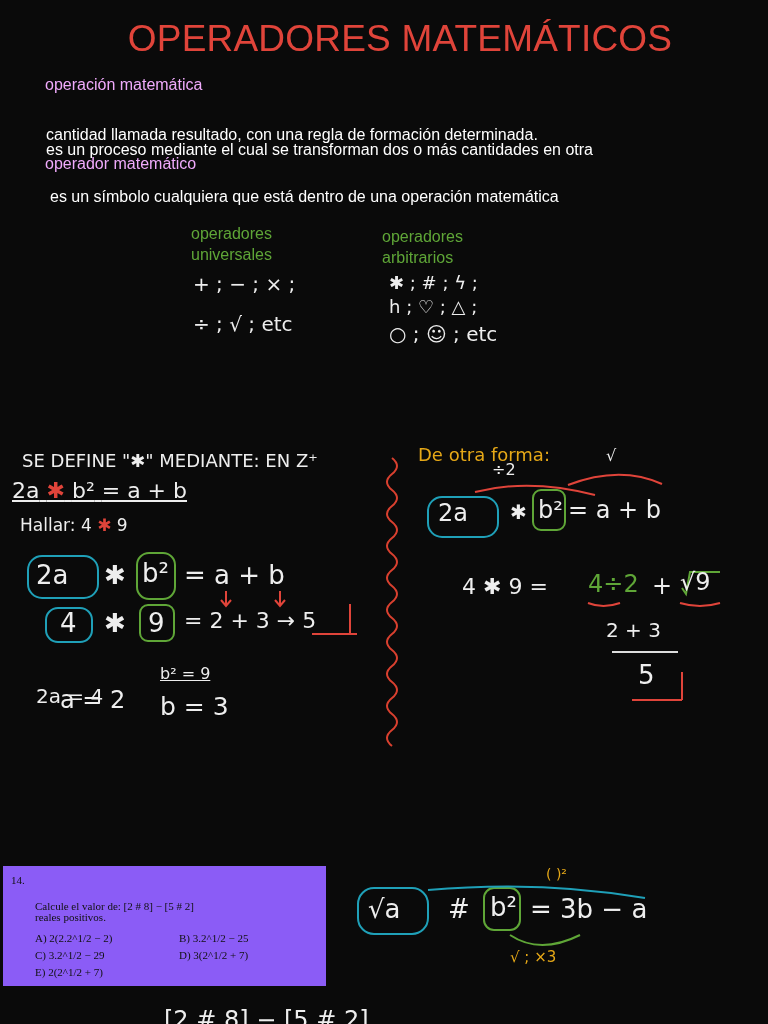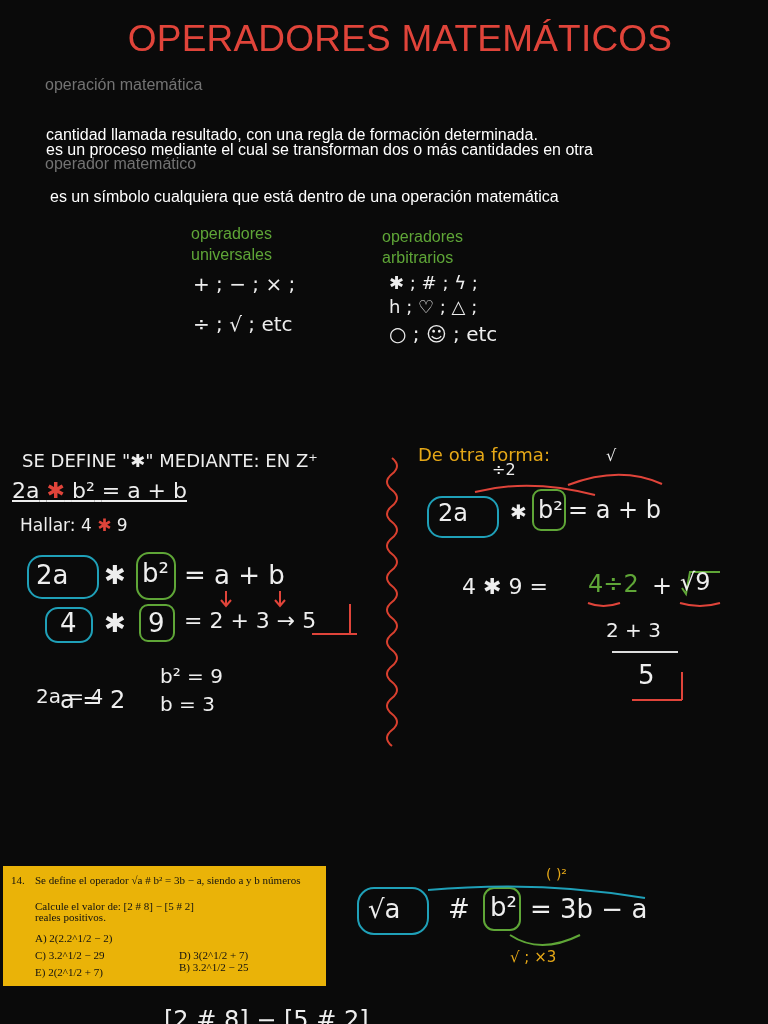--- a/index.html
+++ b/index.html
@@ -1,25 +1,25 @@
 <!DOCTYPE html>
 <html><head>
 <meta charset="utf-8">
 <style>
   html, body { margin:0; padding:0; }
   body { width:768px; height:1024px; background:#0a0a0a; position:relative; overflow:hidden;
          font-family:"Liberation Sans", sans-serif; color:#fff; }
   .abs { position:absolute; }
   .title { left:0; width:800px; top:18px; text-align:center; font-size:37px; color:#e0443a; letter-spacing:0.2px; }
-  .heading { font-size:16px; color:#737373; }
+  .heading { font-size:16px; color:#f0abfc; }
   .body-text { font-size:16px; color:#fff; line-height:21px; }
   .green { font-size:16px; color:#5fa637; line-height:21px; }
   .hand { font-family:"DejaVu Sans", sans-serif; color:#eee; }
   svg { position:absolute; left:0; top:0; }
-  .problem-card { left:3px; top:866px; width:323px; height:120px; background:#eab308; color:#111;
+  .problem-card { left:3px; top:866px; width:323px; height:120px; background:#8b5cf6; color:#111;
                   font-family:"Liberation Serif", serif; font-size:11px; line-height:13px; box-sizing:border-box; padding:8px 6px 0 8px; }
   .problem-card .row { position:absolute; }
 </style>
 </head>
 <body>
 
 <div class="abs title" style="left:0;width:800px;">OPERADORES MATEMÁTICOS</div>
 
 <div class="abs heading" style="left:45px;top:76px;">operación matemática</div>
 <div class="abs body-text" style="left:46px;top:103px;margin-top:36px;">es un proceso mediante el cual se transforman dos o más cantidades en otra</div>
@@ -89,44 +89,43 @@
 <div class="abs hand" style="left:36px;top:560px;font-size:26px;">2a</div>
 <div class="abs hand" style="left:104px;top:560px;font-size:26px;">✱</div>
 <div class="abs hand" style="left:142px;top:558px;font-size:26px;">b²</div>
 <div class="abs hand" style="left:184px;top:560px;font-size:26px;">= a + b</div>
 <div class="abs hand" style="left:60px;top:608px;font-size:26px;">4</div>
 <div class="abs hand" style="left:104px;top:608px;font-size:26px;">✱</div>
 <div class="abs hand" style="left:148px;top:608px;font-size:26px;">9</div>
 <div class="abs hand" style="left:184px;top:608px;font-size:22px;">= 2 + 3 → 5</div>
 <div class="abs hand" style="left:36px;top:668px;font-size:20px;margin-top:16px;">2a = 4</div>
 <div class="abs hand" style="left:60px;top:686px;font-size:24px;">a = 2</div>
-<div class="abs hand" style="left:160px;top:664px;font-size:20px;">b² = 9</div>
-<div class="abs hand" style="left:160px;top:692px;font-size:20px;">b = 3</div>
+<div class="abs hand" style="left:160px;top:664px;font-size:16px;text-decoration:underline;">b² = 9</div>
+<div class="abs hand" style="left:160px;top:692px;font-size:25px;">b = 3</div>
 
 <div class="abs hand" style="left:418px;top:444px;font-size:18px;color:#e6a817;">De otra forma:</div>
 <div class="abs hand" style="left:606px;top:446px;font-size:16px;">√</div>
 <div class="abs hand" style="left:492px;top:460px;font-size:16px;">÷2</div>
 <div class="abs hand" style="left:438px;top:499px;font-size:24px;">2a</div>
 <div class="abs hand" style="left:510px;top:500px;font-size:20px;">✱</div>
 <div class="abs hand" style="left:538px;top:496px;font-size:24px;">b²</div>
 <div class="abs hand" style="left:568px;top:496px;font-size:24px;">= a + b</div>
 <div class="abs hand" style="left:462px;top:574px;font-size:22px;">4 ✱ 9 =</div>
 <div class="abs hand" style="left:588px;top:570px;font-size:24px;color:#5fa637;">4÷2</div>
 <div class="abs hand" style="left:652px;top:572px;font-size:24px;">+</div>
 <div class="abs hand" style="left:680px;top:568px;font-size:24px;">√9</div>
 <div class="abs hand" style="left:606px;top:618px;font-size:20px;">2 + 3</div>
 <div class="abs hand" style="left:638px;top:660px;font-size:26px;">5</div>
 
 <div class="abs problem-card">
   <div class="row" style="left:8px;top:8px;">14.</div>
-  <div class="row" style="left:32px;top:8px;">Se define el operador √a # b² = 3b − a, siendo a y b números</div>
   <div class="row" style="left:32px;top:21px;margin-top:24px;">reales positivos.</div>
   <div class="row" style="left:32px;top:34px;">Calcule el valor de: [2 # 8] − [5 # 2]</div>
   <div class="row" style="left:32px;top:66px;">A) 2(2.2^1/2 − 2)</div>
-  <div class="row" style="left:176px;top:66px;margin-top:29px;">B) 3.2^1/2 − 25</div>
+  <div class="row" style="left:176px;top:66px;">B) 3.2^1/2 − 25</div>
   <div class="row" style="left:32px;top:83px;">C) 3.2^1/2 − 29</div>
   <div class="row" style="left:176px;top:83px;">D) 3(2^1/2 + 7)</div>
   <div class="row" style="left:32px;top:100px;">E) 2(2^1/2 + 7)</div>
 </div>
 
 <div class="abs hand" style="left:546px;top:866px;font-size:14px;color:#e6a817;">( )²</div>
 <div class="abs hand" style="left:368px;top:894px;font-size:26px;">√a</div>
 <div class="abs hand" style="left:448px;top:894px;font-size:26px;">#</div>
 <div class="abs hand" style="left:490px;top:892px;font-size:26px;">b²</div>
 <div class="abs hand" style="left:530px;top:894px;font-size:26px;">= 3b − a</div>

